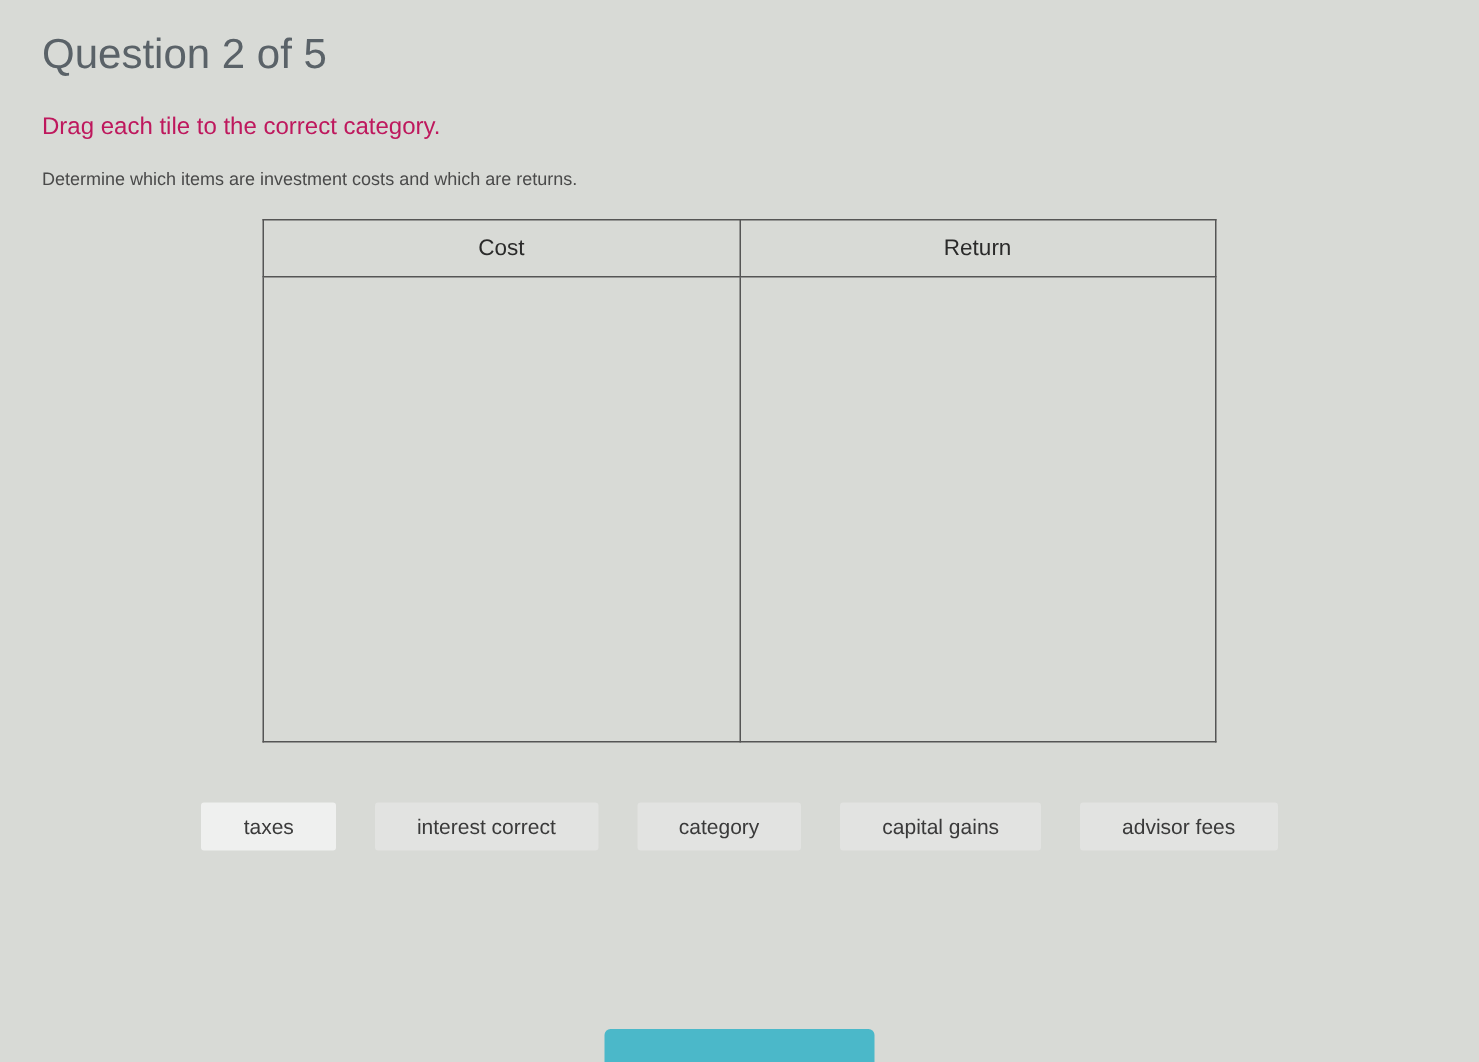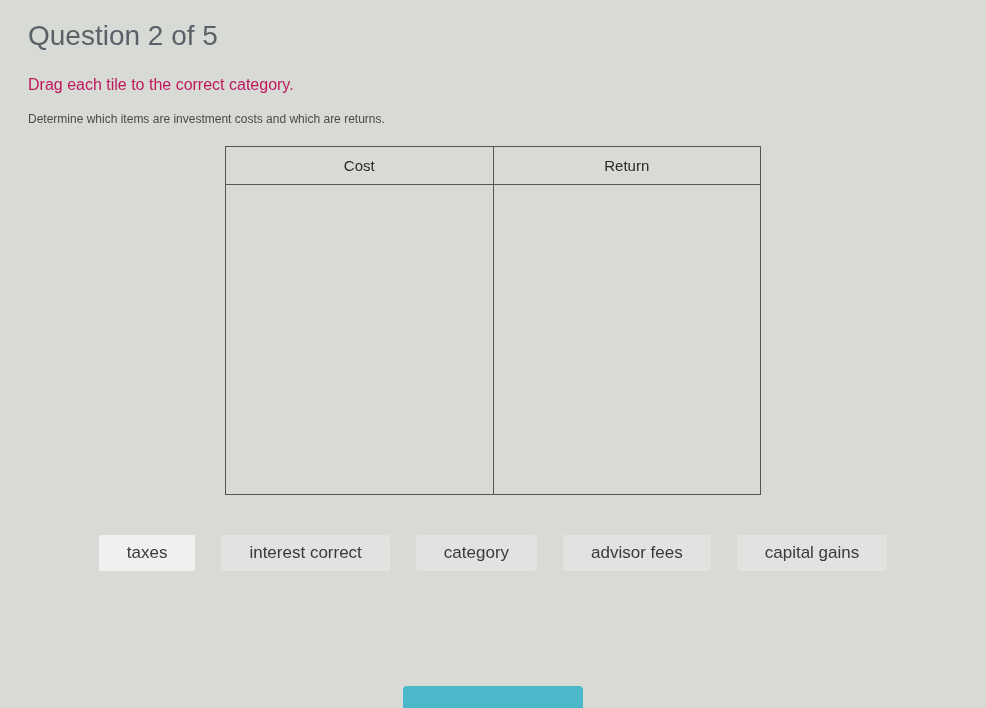--- a/index.html
+++ b/index.html
@@ -29,21 +29,21 @@
       color: #4a4a4a;
       margin-bottom: 20px;
     }
     .table-wrapper {
       display: flex;
       justify-content: center;
       margin-bottom: 40px;
     }
     .category-table {
       border-collapse: collapse;
-      width: 536px;
+      width: 636px;
     }
     .category-table th {
       border: 1px solid #555;
       font-weight: 400;
       font-size: 15px;
       color: #2a2a2a;
       padding: 10px 0;
       width: 50%;
       background: transparent;
     }
@@ -57,21 +57,21 @@
       display: flex;
       justify-content: center;
       align-items: center;
       gap: 26px;
       margin-top: 10px;
       flex-wrap: nowrap;
     }
     .tile {
       background: rgba(235,235,235,0.5);
       padding: 8px 28px;
-      font-size: 17px;
+      font-size: 14px;
       color: #3a3a3a;
       cursor: grab;
       white-space: nowrap;
       border-radius: 2px;
     }
     .tile.first {
       background: rgba(245,245,245,0.8);
     }
     .footer-button {
       position: absolute;
@@ -106,17 +106,17 @@
         <td></td>
       </tr>
     </tbody>
   </table>
 </div>
 
 <div class="tiles-row">
   <div class="tile first">taxes</div>
   <div class="tile">interest correct</div>
   <div class="tile">category</div>
+  <div class="tile">capital gains</div>
   <div class="tile">advisor fees</div>
-  <div class="tile">capital gains</div>
 </div>
 
 <div class="footer-button"></div>
 
 </body></html>

